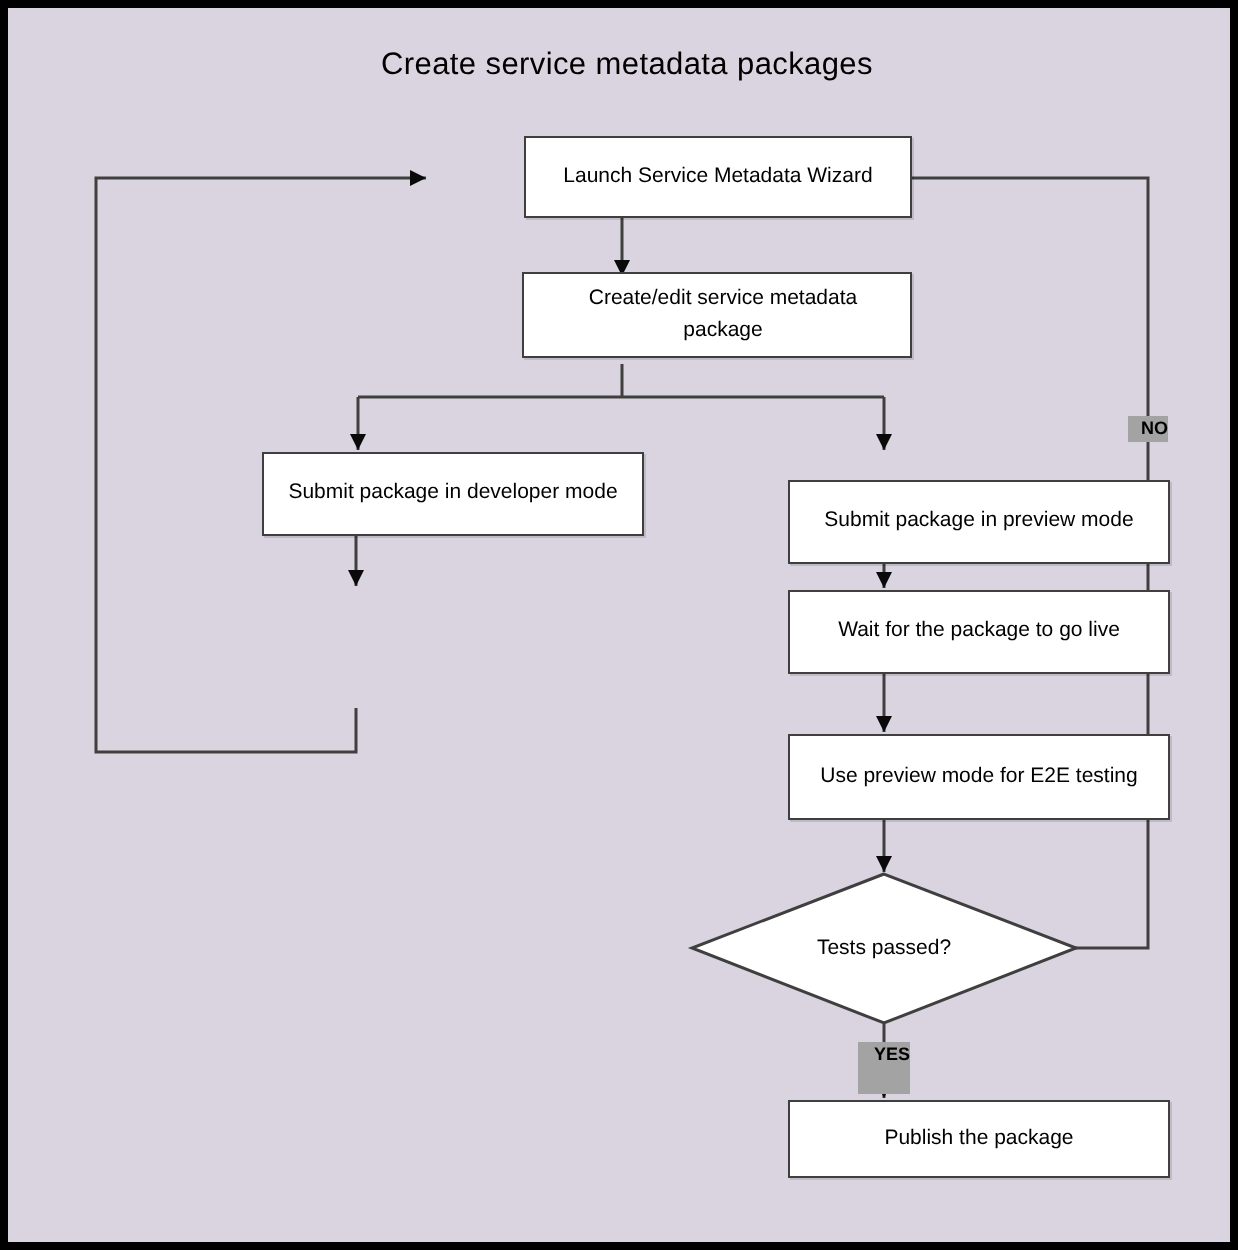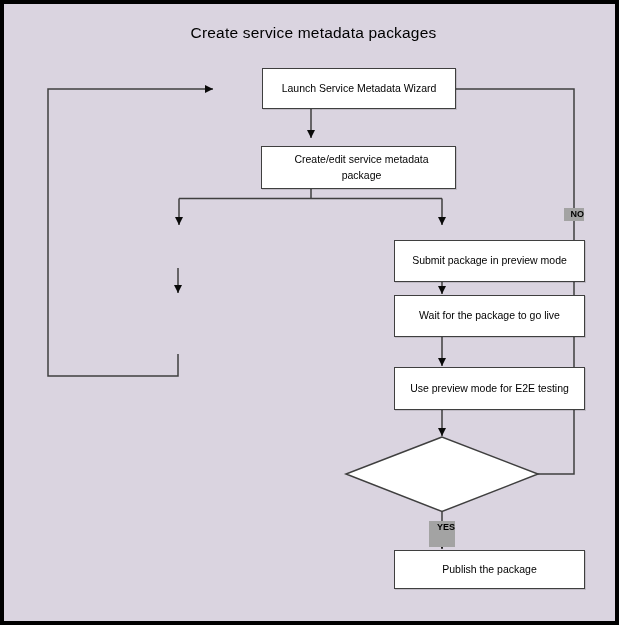--- a/index.html
+++ b/index.html
@@ -97,30 +97,32 @@
 
       <path d="M438,508 L438,545" marker-end="url(#arrow)"></path>
       <path d="M533,470 L570,470 L570,85 L405,85" marker-end="url(#arrow)"></path>
 
       <polygon points="438,433 342,470 438,507.5 534,470" fill="#ffffff"></polygon>
     </g>
   </svg>
 
   <div class="node" style="left:210px; top:64px; width:194px; height:41px;">Launch Service Metadata Wizard</div>
 
-  <div class="node" style="left:209px; top:142px; width:195px; height:43px;padding-left:12px;">Create/edit service metadata package</div>
+  <div class="node" style="left:209px; top:132px; width:195px; height:43px;padding-left:12px;">Create/edit service metadata package</div>
 
+  <div class="node" style="left:79px; top:222px; width:191px; height:42px;">Submit package in developer mode</div>
 
 
   <div class="node" style="left:342px; top:236px; width:191px; height:42px;">Submit package in preview mode</div>
 
   <div class="node" style="left:342px; top:291px; width:191px; height:42px;">Wait for the package to go live</div>
 
   <div class="node" style="left:342px; top:363px; width:191px; height:43px;">Use preview mode for E2E testing</div>
 
+  <div class="diamond-label" style="left:362px; top:456px; width:152px; height:28px;">Tests passed?</div>
 
   <div class="node" style="left:342px; top:546px; width:191px; height:39px;">Publish the package</div>
 
   <div class="edge-label" style="left:425px; top:517px; width:26px; height:26px;">YES</div>
 
   <div class="edge-label" style="left:560px; top:204px; width:20px; height:13px;">NO</div>
 
 </div>
 
 </body></html>

